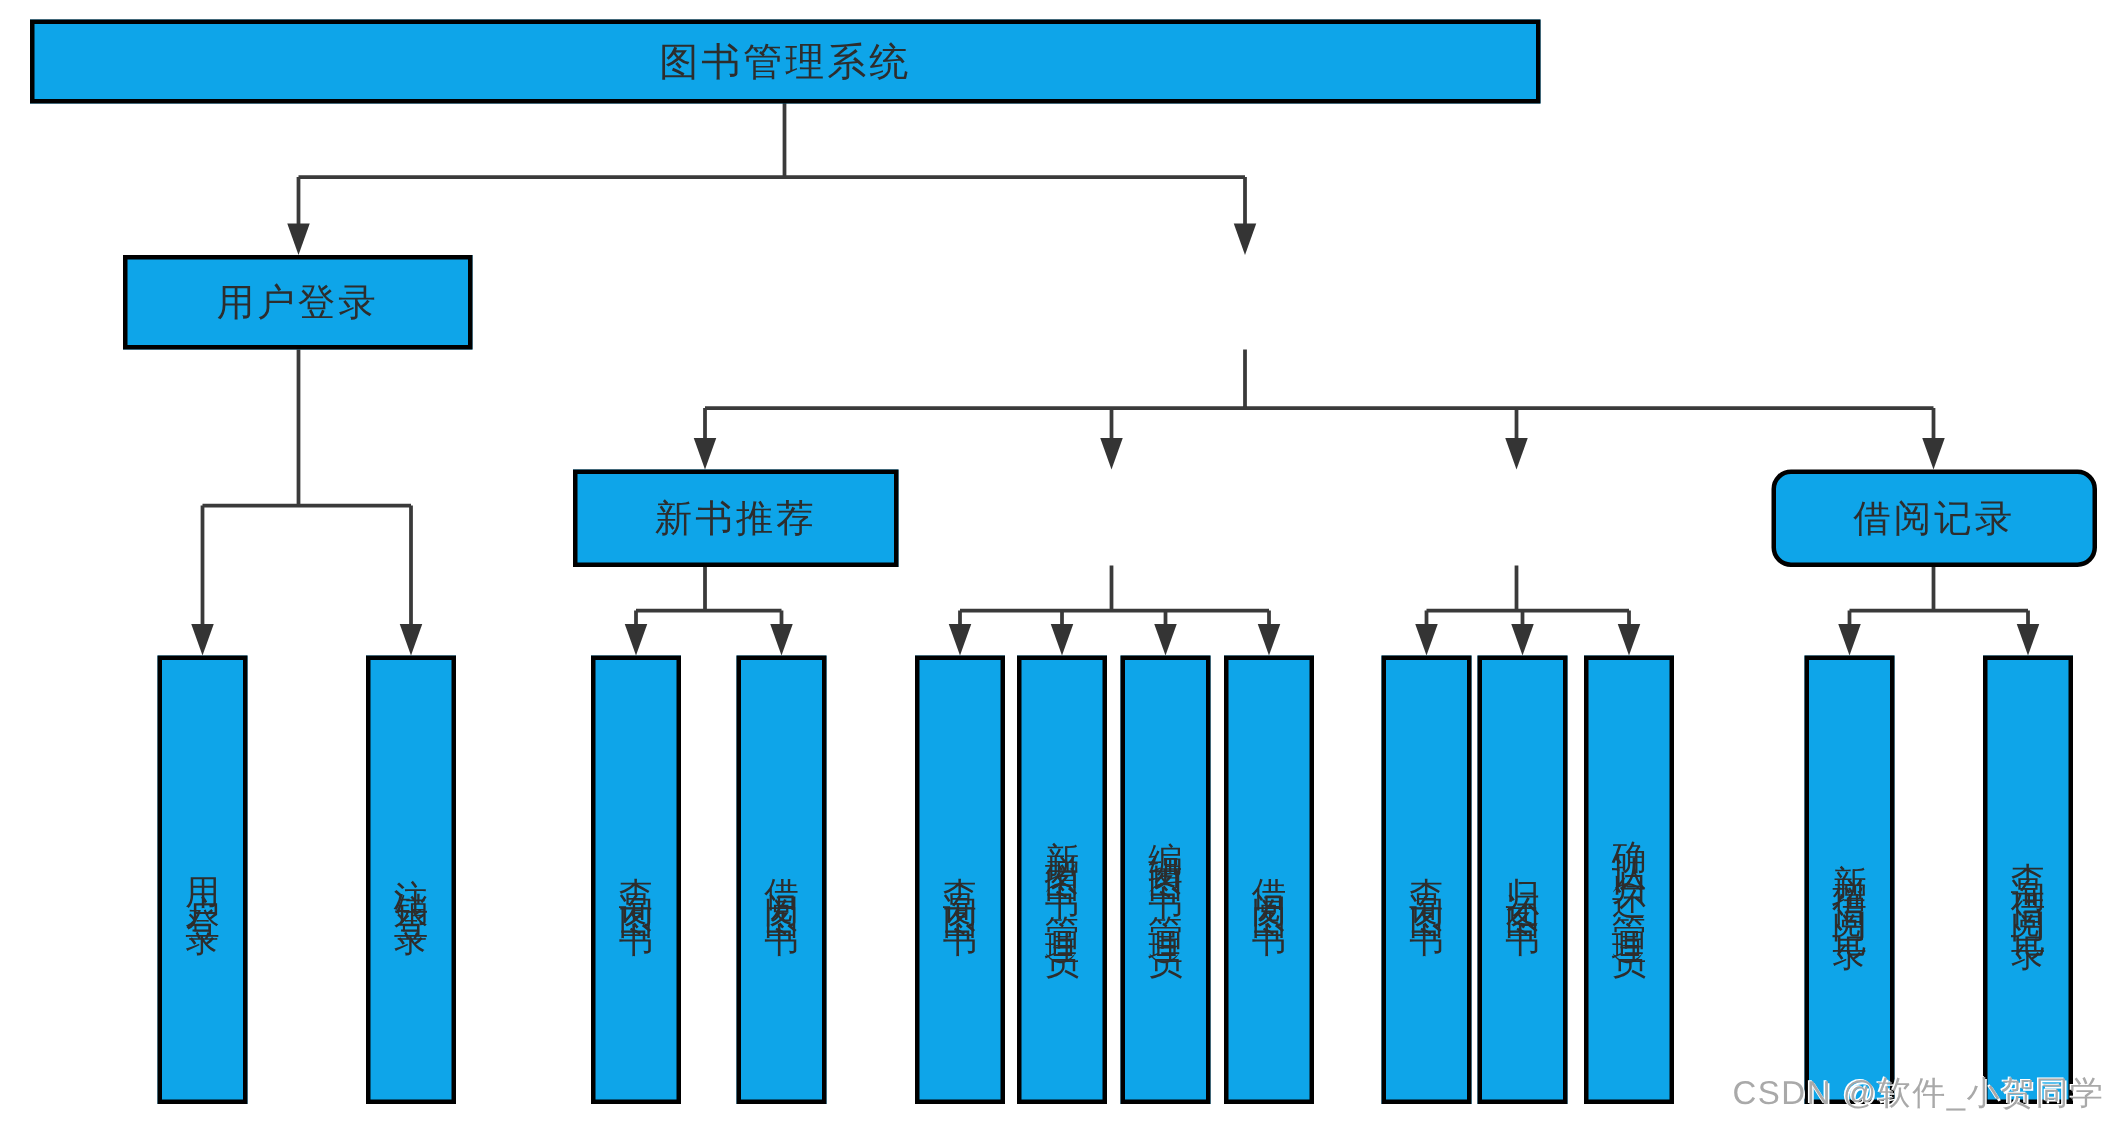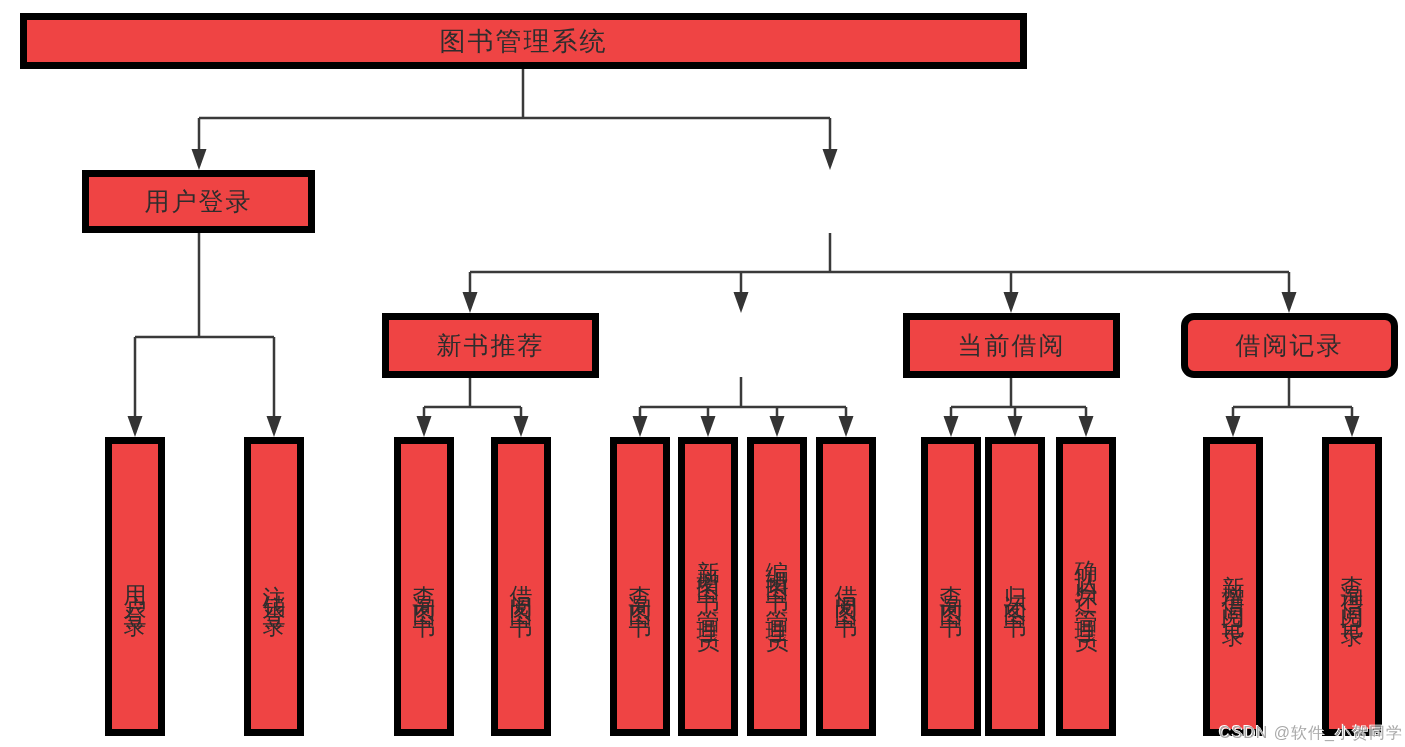--- a/index.html
+++ b/index.html
@@ -2,36 +2,36 @@
 <html><head>
 <meta charset="utf-8">
 <style>
   html,body{margin:0;padding:0;background:#ffffff;}
   #canvas{
     position:relative;width:1405px;height:747px;background:#ffffff;overflow:hidden;
     font-family:"Liberation Sans","DejaVu Sans",sans-serif;color:#2d2d2d;
   }
   #wires{position:absolute;left:0;top:0;pointer-events:none;}
   .node{
-    position:absolute;box-sizing:border-box;background:#ef4444;
-    border:7px solid #000000;display:flex;align-items:center;justify-content:center;
+    position:absolute;box-sizing:border-box;background:#0ea5e9;
+    border:3px solid #000000;display:flex;align-items:center;justify-content:center;
     z-index:2;
   }
   .hnode{font-size:25px;letter-spacing:2px;white-space:nowrap;}
   .root{left:20px;top:13px;width:1007px;height:56px;font-size:26px;}
   .lvl2{top:170px;width:233px;height:63px;}
   .lvl3{top:313px;width:217px;height:65px;}
   .leaf{top:437px;width:60px;height:299px;}
   .leaf .vtxt{
     writing-mode:vertical-rl;text-orientation:mixed;
     font-size:23px;letter-spacing:10px;line-height:1;white-space:nowrap;
   }
   #watermark{
     position:absolute;right:2px;bottom:3px;z-index:5;
-    font-size:16px;letter-spacing:1px;color:#a9a9a9;
+    font-size:22px;letter-spacing:1px;color:#a9a9a9;
     text-shadow:1px 1px 0 #ffffff,-1px -1px 0 #ffffff;
     white-space:nowrap;
   }
 </style>
 </head>
 <body>
 
 <div id="canvas">
 
   <svg id="wires" width="1405" height="747" viewBox="0 0 1405 747">
@@ -90,21 +90,20 @@
       <polygon points="1225.5,416 1240.5,416 1233,437"></polygon>
       <polygon points="1344.5,416 1359.5,416 1352,437"></polygon>
     </g>
   </svg>
 
   <div class="node hnode root">图书管理系统</div>
 
   <div class="node hnode lvl2" style="left:82px;">用户登录</div>
 
   <div class="node hnode lvl3" style="left:382px;">新书推荐</div>
-  <div class="node hnode lvl3" style="left:903px;">当前借阅</div>
   <div class="node hnode lvl3" style="left:1181px;border-radius:13px;">借阅记录</div>
 
   <div class="node leaf" style="left:105px;">
     <span class="vtxt">用户登录</span>
   </div>
   <div class="node leaf" style="left:244px;">
     <span class="vtxt">注销登录</span>
   </div>
   <div class="node leaf" style="left:394px;">
     <span class="vtxt">查询图书</span>

